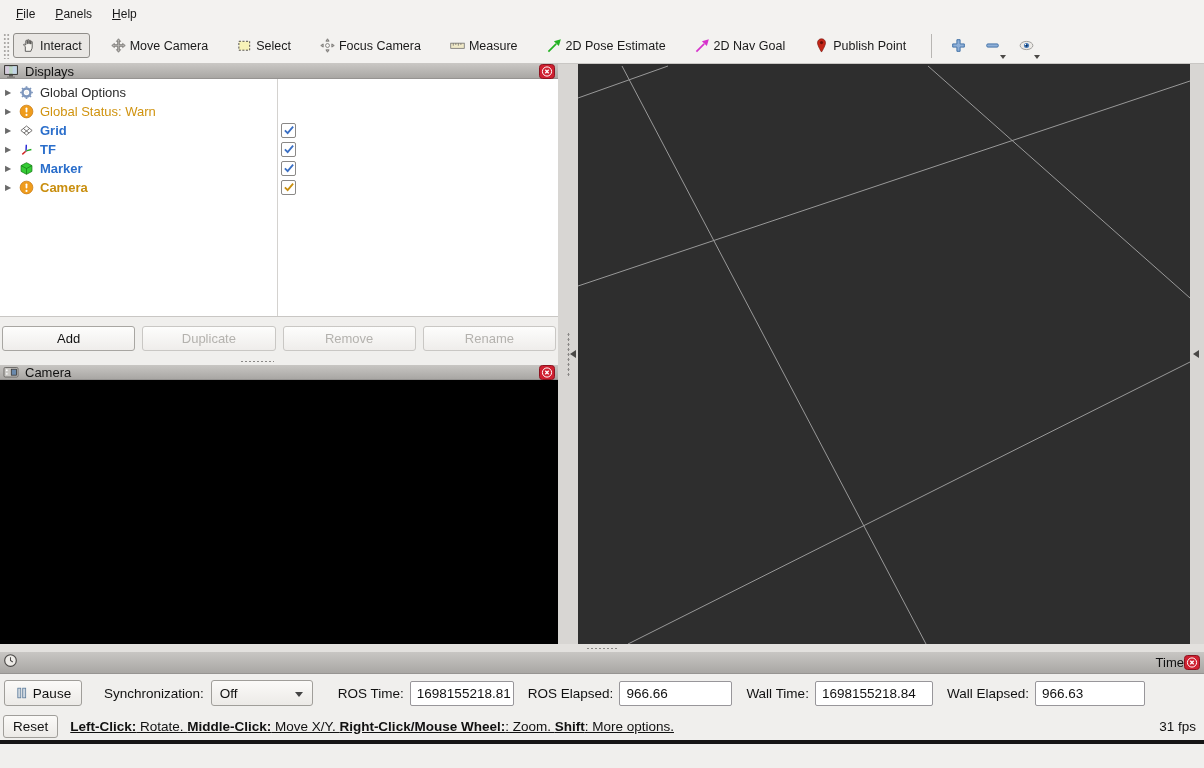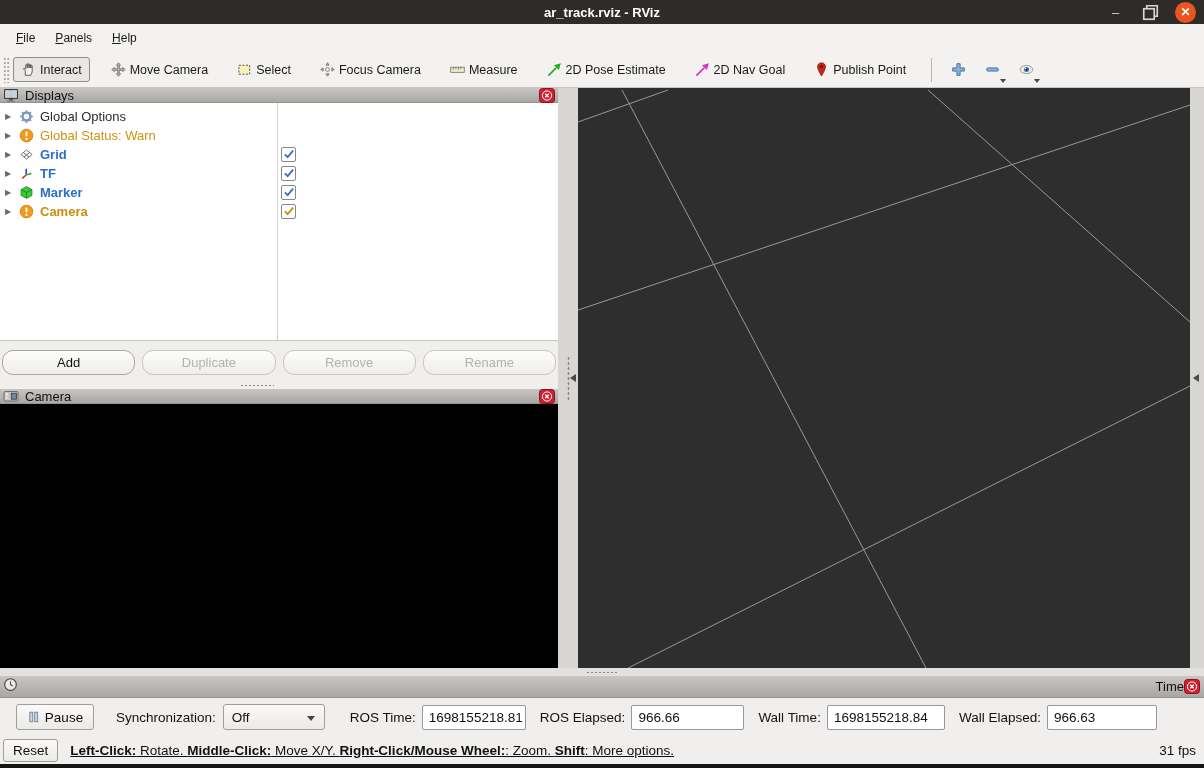--- a/index.html
+++ b/index.html
@@ -54,21 +54,21 @@
   .tr-arrow { width:16px; text-align:center; font-size:8px; color:#6a6a6a; }
   .tr-icon { width:16px; height:16px; margin:0 6px 0 2px; display:flex; align-items:center; justify-content:center; }
   .tr-icon svg { width:15px; height:15px; display:block; }
   .tr-label { font-size:13px; }
   .tr-check { position:absolute; left:281px; top:1.5px; width:15px; height:15px; background:#fff;
               border:1px solid #8a8886; border-radius:2px; display:flex; align-items:center; justify-content:center; }
   .tr-check svg { width:12px; height:12px; display:block; }
 
   .btnrow { height:40px; display:flex; gap:7px; padding:9px 2px 6px 2px; }
   .btnrow .pbtn { flex:1; height:25px; font-size:13px; color:#111; font-family:"Liberation Sans",sans-serif;
-                  background:linear-gradient(#fdfdfc,#efedeb); border:1px solid #a8a6a2; border-radius:11px; }
+                  background:linear-gradient(#fdfdfc,#efedeb); border:1px solid #a8a6a2; border-radius:3px; }
   .btnrow .pbtn.disabled { color:#b4b2ae; border-color:#c9c7c4; }
   .dotsrow { height:8px; position:relative; }
   .dotsrow .hdots { position:absolute; left:240px; top:3px; width:34px; height:3px;
         background-image:radial-gradient(#8a8886 0.9px, transparent 1.1px); background-size:4px 3px; }
   .cam-black { flex:1; background:#000; }
 
   .vsplit { width:20px; background:#d8d6d3; position:relative; }
   .vsplit .vdots { position:absolute; left:9px; top:268px; width:3px; height:44px;
         background-image:radial-gradient(#8a8886 0.9px, transparent 1.1px); background-size:3px 5px; }
   .split-arrow { position:absolute; width:0; height:0; border-top:4.5px solid transparent;
@@ -84,21 +84,21 @@
   .hsplit { height:8px; background:#e3e1de; position:relative; flex:0 0 auto; }
   .hsplit .hdots { position:absolute; left:586px; top:2.5px; width:32px; height:3px;
         background-image:radial-gradient(#8a8886 0.9px, transparent 1.1px); background-size:4px 3px; }
 
   
   .time-header { height:22px; background:linear-gradient(#c8c6c3,#a9a7a4); display:flex; align-items:center;
                  padding:0 4px 0 3px; border-bottom:1px solid #969492; flex:0 0 auto;text-align:right; }
   .time-header .phtitle { font-size:13px; color:#111; margin-left:6px; flex:1; }
   .time-row { height:38px; display:flex; align-items:center; background:#f0efed; flex:0 0 auto; }
   .raised { background:linear-gradient(#fbfaf8,#eceae7); border:1px solid #a09e9a; border-radius:3px; }
-  .pause-btn { margin-left:16px; height:26px; width:78px; display:flex; align-items:center; justify-content:center;
+  .pause-btn { margin-left:4px; height:26px; width:78px; display:flex; align-items:center; justify-content:center;
                gap:4px; font-size:13.5px; color:#111; }
   .pause-btn svg { width:14px; height:14px; }
   .sync-label { margin-left:22px; font-size:13.5px; color:#111; }
   .combo { margin-left:7px; width:102px; height:26px; position:relative; display:flex; align-items:center;
            font-size:13.5px; color:#111; padding-left:8px; }
   .combo .combo-arrow { position:absolute; right:9px; top:11px; width:0; height:0;
            border-left:4px solid transparent; border-right:4px solid transparent; border-top:5px solid #444; }
   .tr-lab { margin-left:14px; font-size:13.5px; color:#111; white-space:nowrap; }
   .tr-lab.first { margin-left:25px; }
   .tfield { margin-left:6px; height:25px; background:#fff; border:1px solid #98969a; border-radius:2px;
@@ -110,33 +110,20 @@
   .help-text { margin-left:12px; font-size:13.5px; color:#111;text-decoration:underline; }
   .help-text .seg-b { font-weight:bold; }
   .fps { margin-left:auto; margin-right:8px; font-size:13.5px; color:#111; }
   .bottomstrip { height:4px; background:#151515; flex:0 0 auto; }
 </style>
 </head>
 <body>
 
 <div class="window">
 
-  <div class="titlebar">
-    <span class="title">ar_track.rviz - RViz</span>
-    <div class="win-controls">
-      <div class="wc-btn wc-min">–</div>
-      <div class="wc-btn">
-        <svg viewBox="0 0 14 14">
-            <path d="M4.5 4 V2.5 H11.5 V9.5 H10" fill="none" stroke="#d8d6d3" stroke-width="1.1"></path>
-            <rect x="2.5" y="4.5" width="7" height="7" fill="none" stroke="#d8d6d3" stroke-width="1.1"></rect>
-          </svg>
-      </div>
-      <div class="wc-btn wc-close">✕</div>
-    </div>
-  </div>
 
   <div class="menubar" id="menubar">
       <div class="menu-item"><u>F</u>ile</div>
       <div class="menu-item"><u>P</u>anels</div>
       <div class="menu-item"><u>H</u>elp</div>
     </div>
 
   <div class="toolbar" id="toolbar">
       <div class="grip"></div>
       <button class="tool active">

